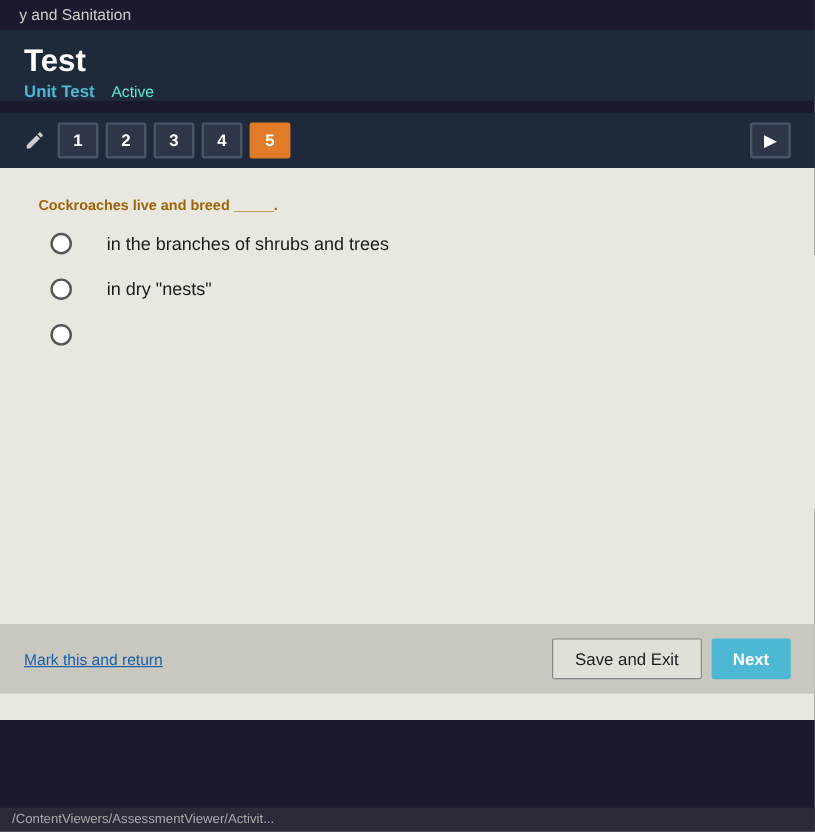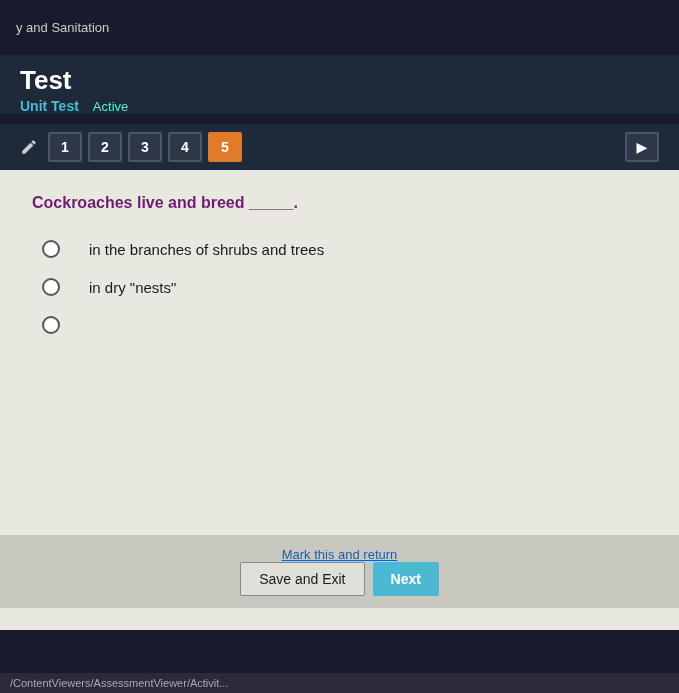--- a/index.html
+++ b/index.html
@@ -8,21 +8,21 @@
       width: 679px;
       height: 693px;
       background: #1a1a2e;
       font-family: Arial, sans-serif;
       overflow: hidden;
       position: relative;
     }
 
     .top-bar {
       background: #1a1a2e;
-      padding: 20px 16px;
+      padding: 5px 16px;
       color: #ccc;
       font-size: 13px;
     }
 
     .header {
       background: #1e2a3a;
       padding: 10px 20px 0 20px;
     }
 
     .header-title {
@@ -109,24 +109,24 @@
 
     .content-area {
       background: #e8e8e0;
       margin: 0;
       padding: 24px 32px;
       min-height: 460px;
       position: relative;
     }
 
     .question-text {
-      font-size: 16px;
-      font-weight: bold;
-      color: #701a75;
-      margin-bottom: 28px;
+      font-size: 12px;
+      font-weight: bold;
+      color: #a16207;
+      margin-bottom: 16px;
     }
 
     .answer-options {
       display: flex;
       flex-direction: column;
       gap: 20px;
       padding-left: 10px;
     }
 
     .answer-option {
@@ -156,21 +156,20 @@
     .footer {
       background: #c8c8c0;
       position: absolute;
       bottom: 22px;
       left: 0;
       right: 0;
       padding: 12px 20px;
       display: flex;
       align-items: center;
       justify-content: space-between;
-      flex-direction: column;
     }
 
     .mark-return-link {
       color: #1a5fa8;
       font-size: 13px;
       text-decoration: underline;
       cursor: pointer;
       background: none;
       border: none;
     }

